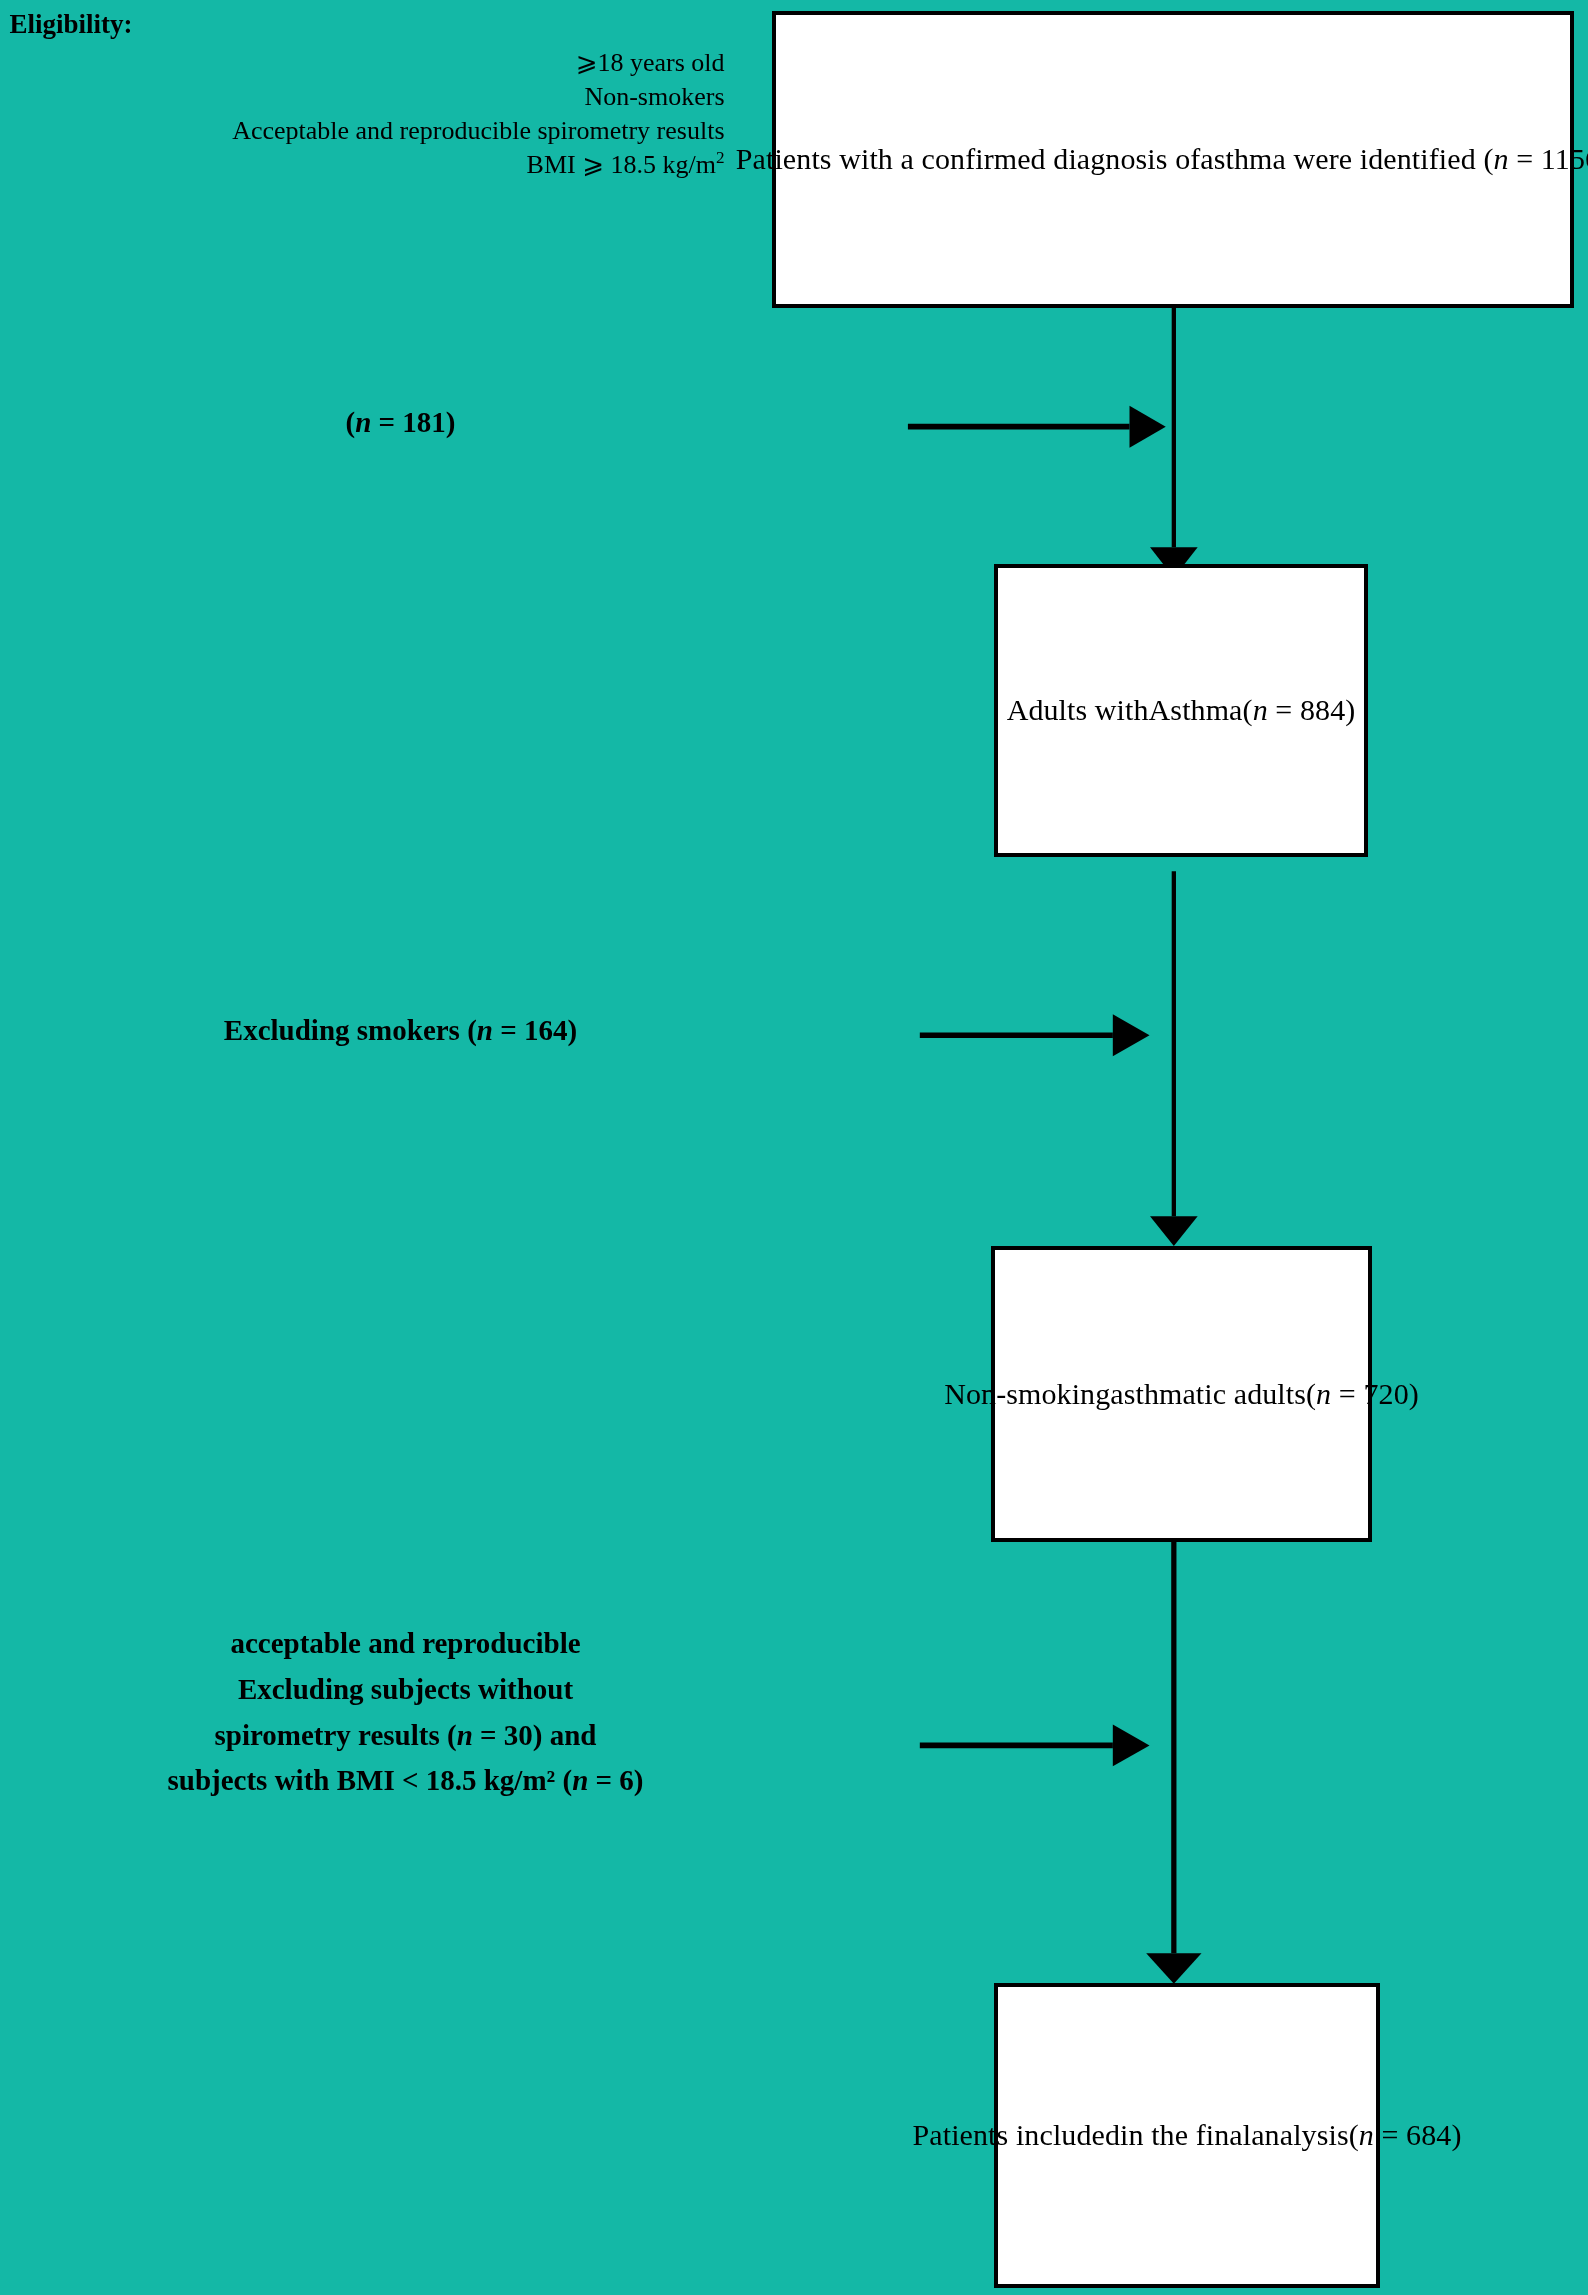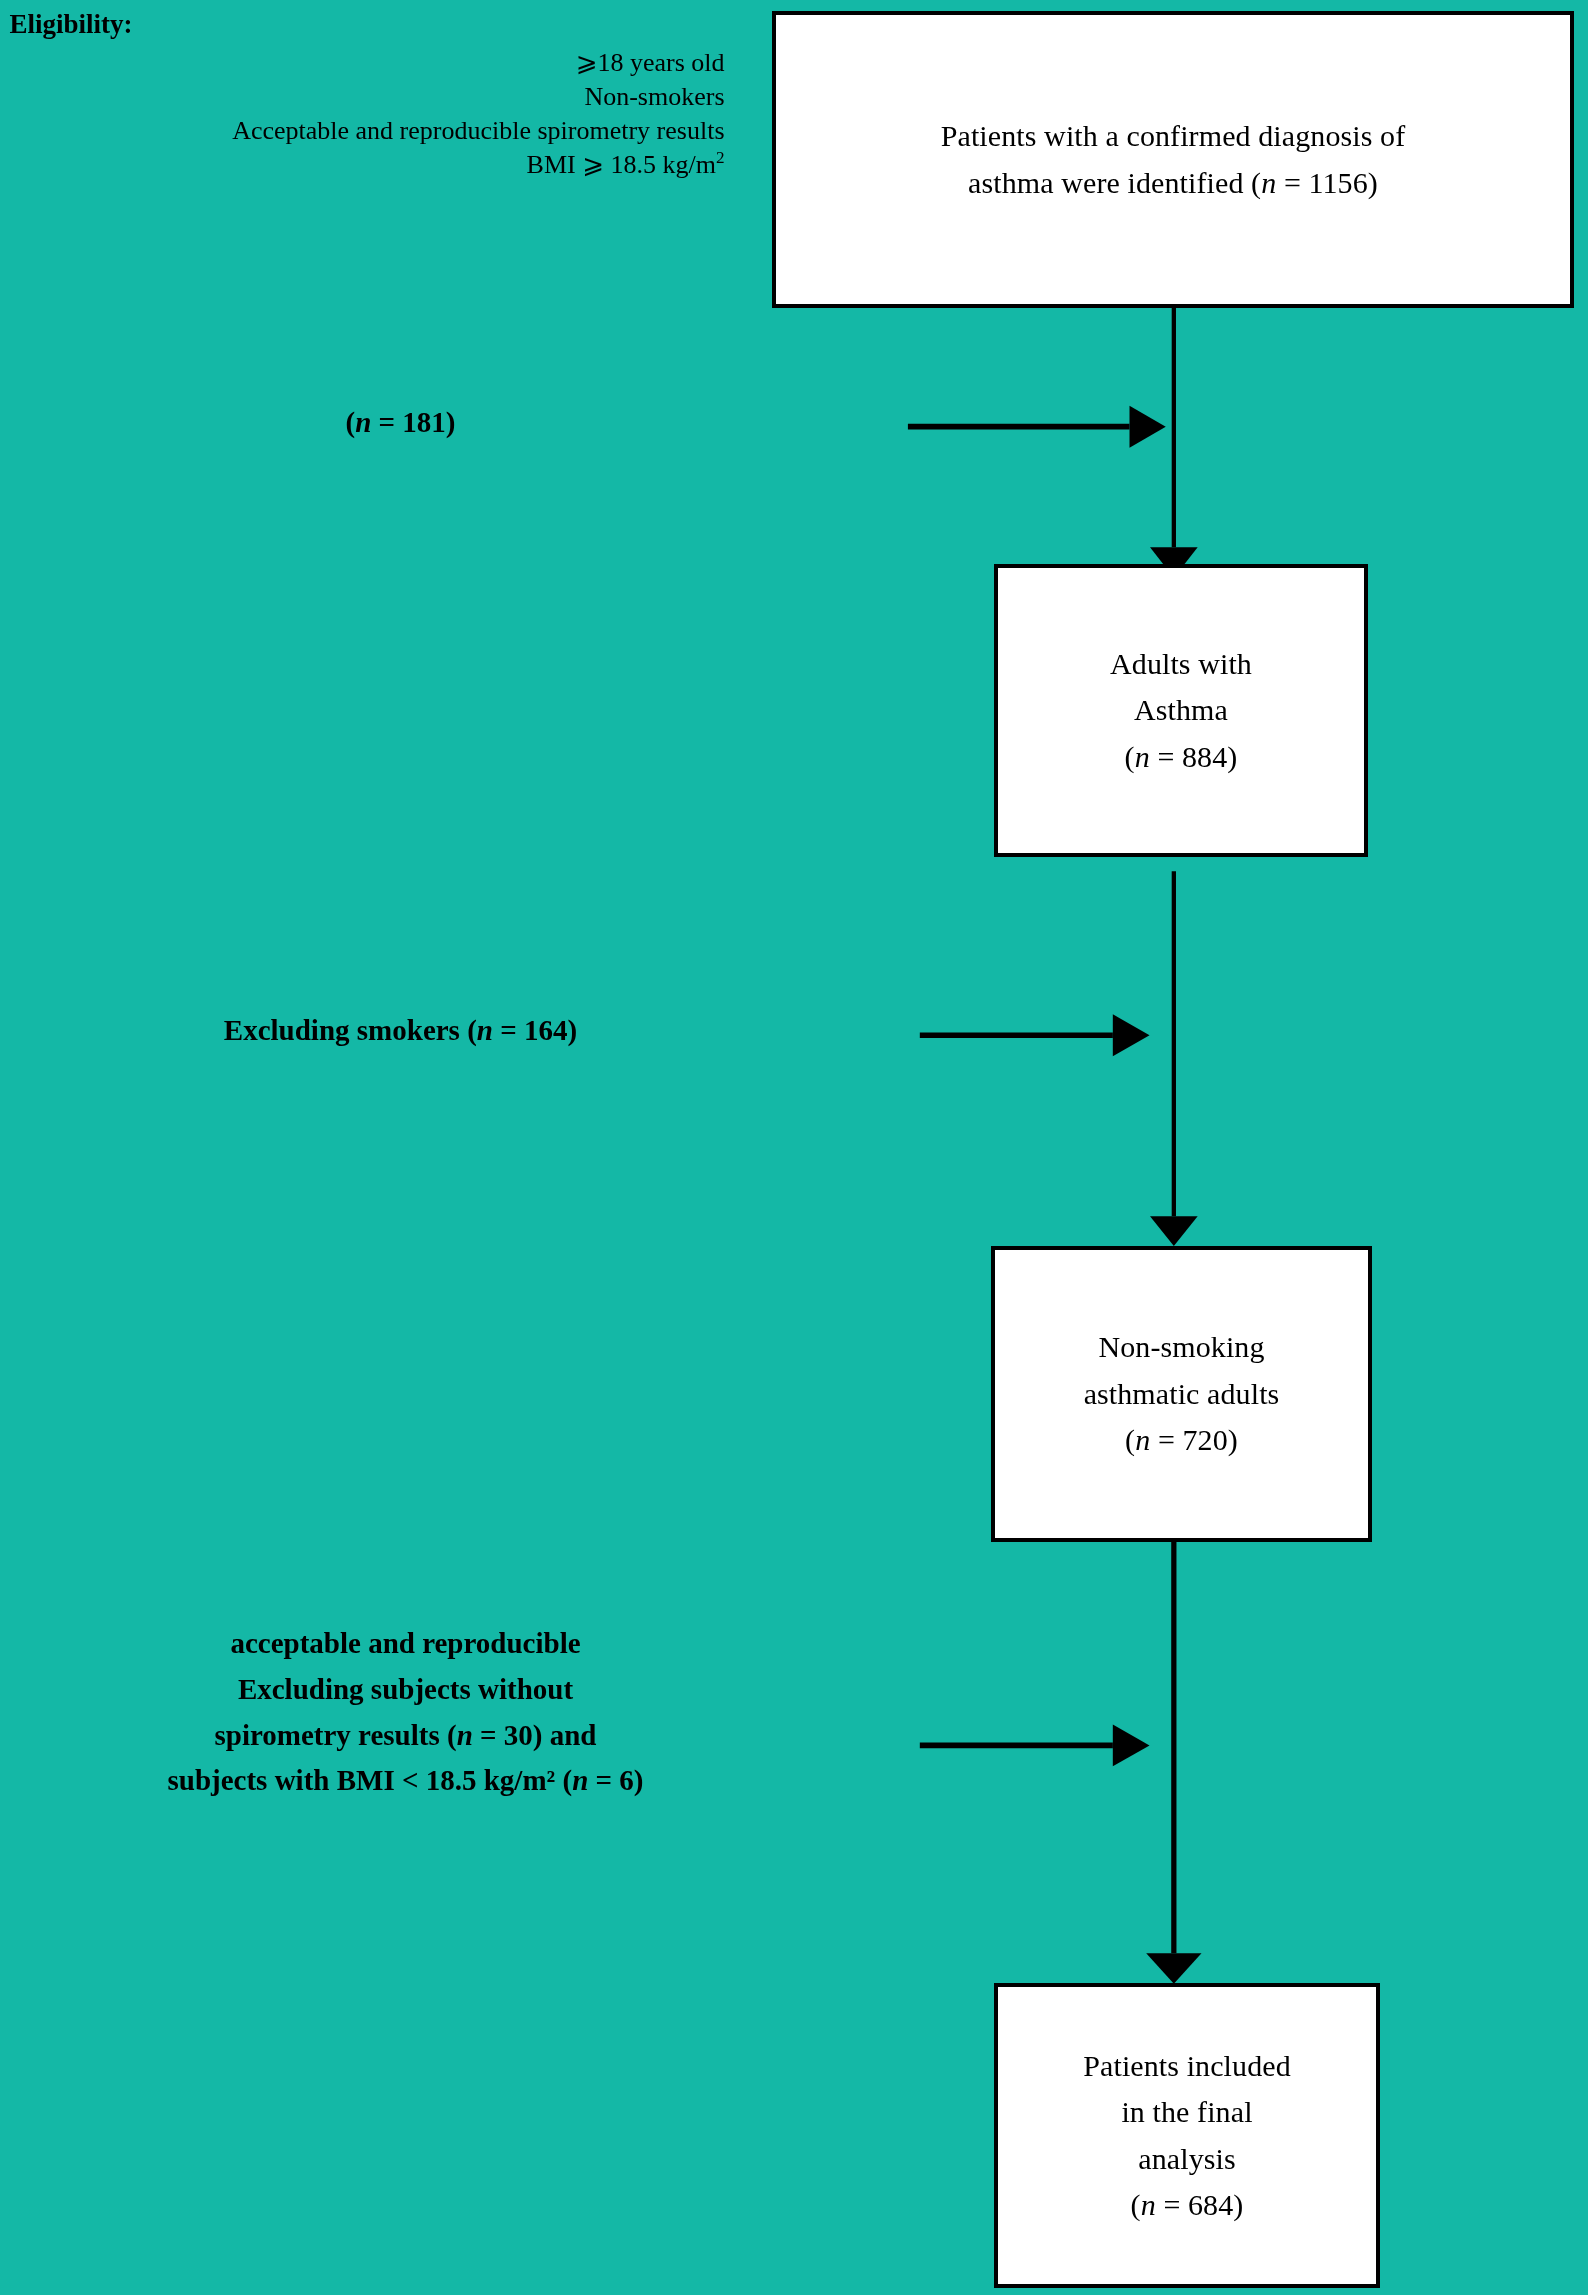--- a/index.html
+++ b/index.html
@@ -25,21 +25,20 @@
     width: 1588px;
     height: 2295px;
     pointer-events: none;
   }
   .node-box {
     position: absolute;
     border: 4.3px solid #000000;
     background: #ffffff;
     box-sizing: border-box;
     display: flex;
-    flex-direction: column;
     align-items: center;
     justify-content: center;
     text-align: center;
   }
   .node-line {
     display: block;
     font-size: 30px;
     line-height: 1.55;
     white-space: nowrap;
     letter-spacing: 0.1px;

